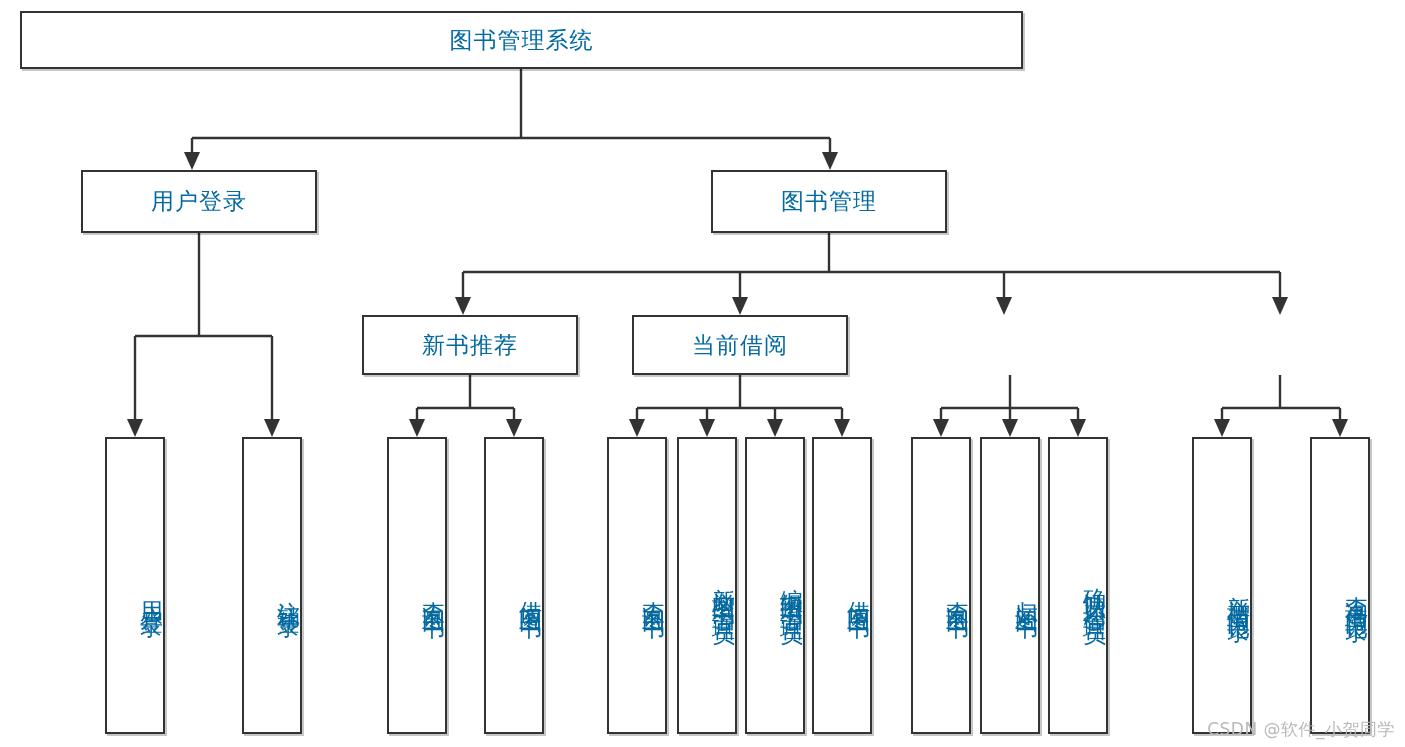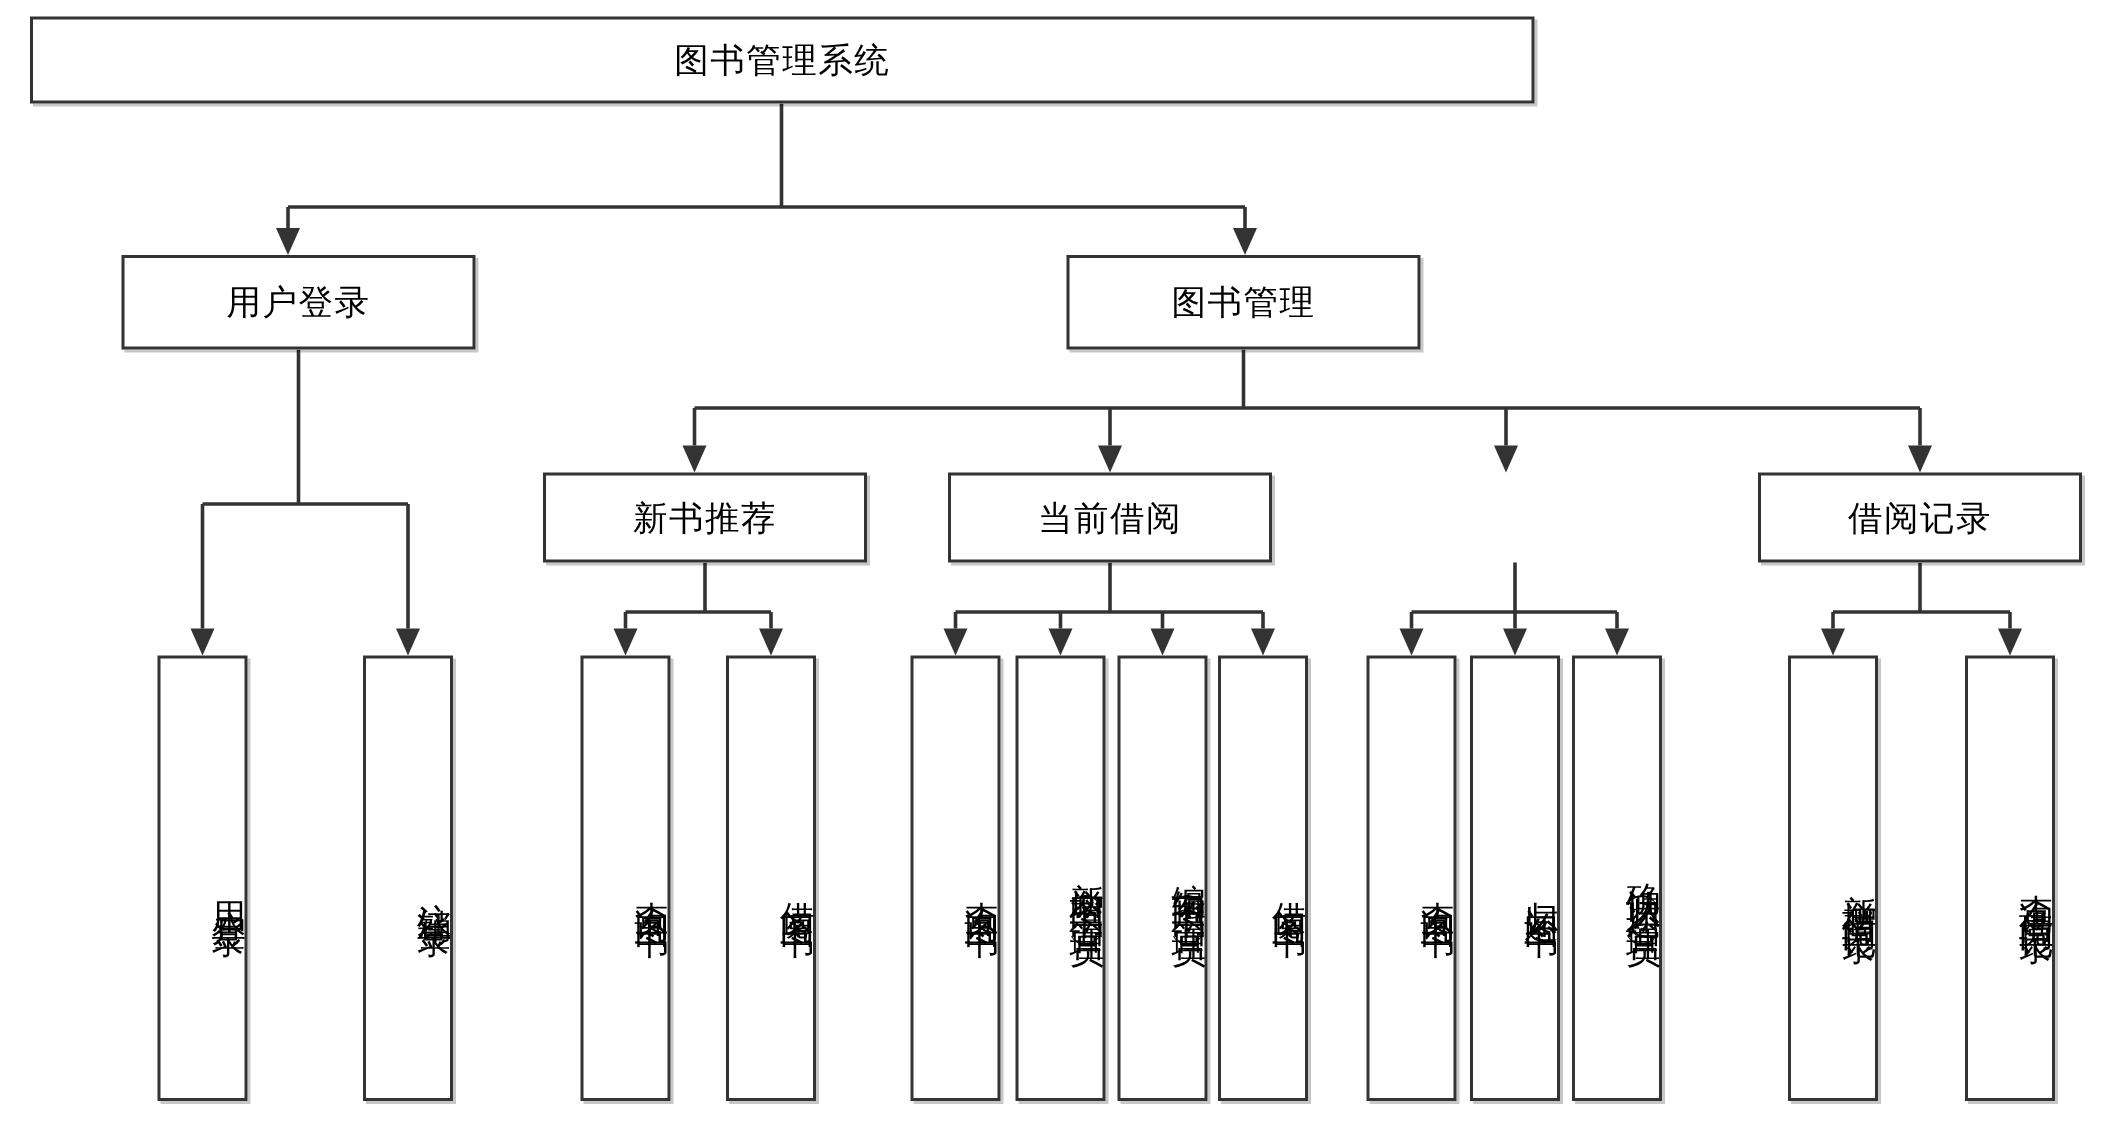--- a/index.html
+++ b/index.html
@@ -11,21 +11,21 @@
   #diagram{position:absolute;left:0;top:0;width:1405px;height:747px;}
   .node-box{
     position:absolute;
     background:#ffffff;
     border:2px solid #333333;
     box-sizing:border-box;
     box-shadow:2px 2px 0 rgba(0,0,0,0.22);
     display:flex;
     align-items:center;
     justify-content:center;
-    color:#000000;
+    color:#0369a1;
   }
   .node-h{
     font-size:23px;
     letter-spacing:1px;
     white-space:nowrap;
   }
   .node-root{font-size:23px;}
   .node-v{
     writing-mode:vertical-rl;
     text-orientation:upright;
@@ -122,21 +122,20 @@
 
   <div class="node-box node-h" style="left:81px;top:170px;width:236px;height:63px;">用户登录</div>
 
   <div class="node-box node-h" style="left:711px;top:170px;width:236px;height:63px;">图书管理</div>
 
   <div class="node-box node-h" style="left:362px;top:315px;width:216px;height:60px;">新书推荐</div>
 
   <div class="node-box node-h" style="left:632px;top:315px;width:216px;height:60px;">当前借阅</div>
 
 
-  <div class="node-box node-h" style="left:1172px;top:315px;width:216px;height:60px;">借阅记录</div>
 
   <div class="node-box node-v" style="left:105px;top:437px;width:60px;height:297px;">用户登录</div>
 
   <div class="node-box node-v" style="left:242px;top:437px;width:60px;height:297px;">注销登录</div>
 
   <div class="node-box node-v" style="left:387px;top:437px;width:60px;height:297px;">查询图书</div>
 
   <div class="node-box node-v" style="left:484px;top:437px;width:60px;height:297px;">借阅图书</div>
 
   <div class="node-box node-v" style="left:607px;top:437px;width:60px;height:297px;">查询图书</div>
@@ -150,14 +149,15 @@
   <div class="node-box node-v" style="left:911px;top:437px;width:60px;height:297px;">查询图书</div>
 
   <div class="node-box node-v" style="left:980px;top:437px;width:60px;height:297px;">归还图书</div>
 
   <div class="node-box node-v" style="left:1048px;top:437px;width:60px;height:297px;">确认归还（管理员）</div>
 
   <div class="node-box node-v" style="left:1192px;top:437px;width:60px;height:297px;">新增借阅记录</div>
 
   <div class="node-box node-v" style="left:1310px;top:437px;width:60px;height:297px;">查询借阅记录</div>
 
+  <div class="watermark">CSDN @软件_小贺同学</div>
 
 </div>
 
 </body></html>

